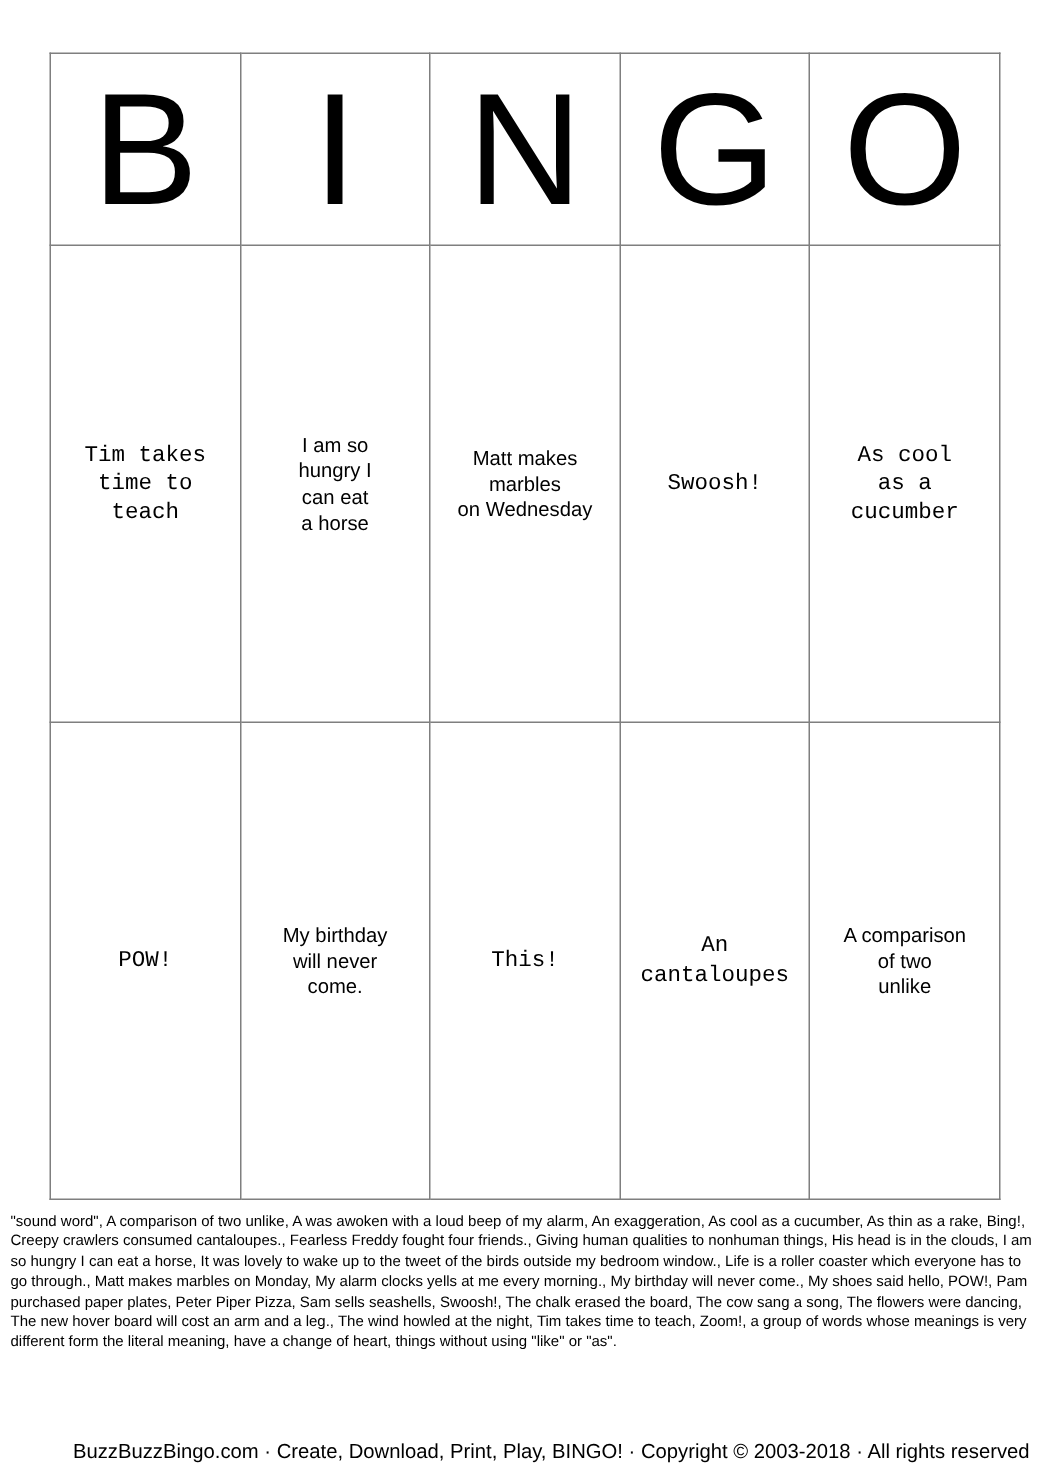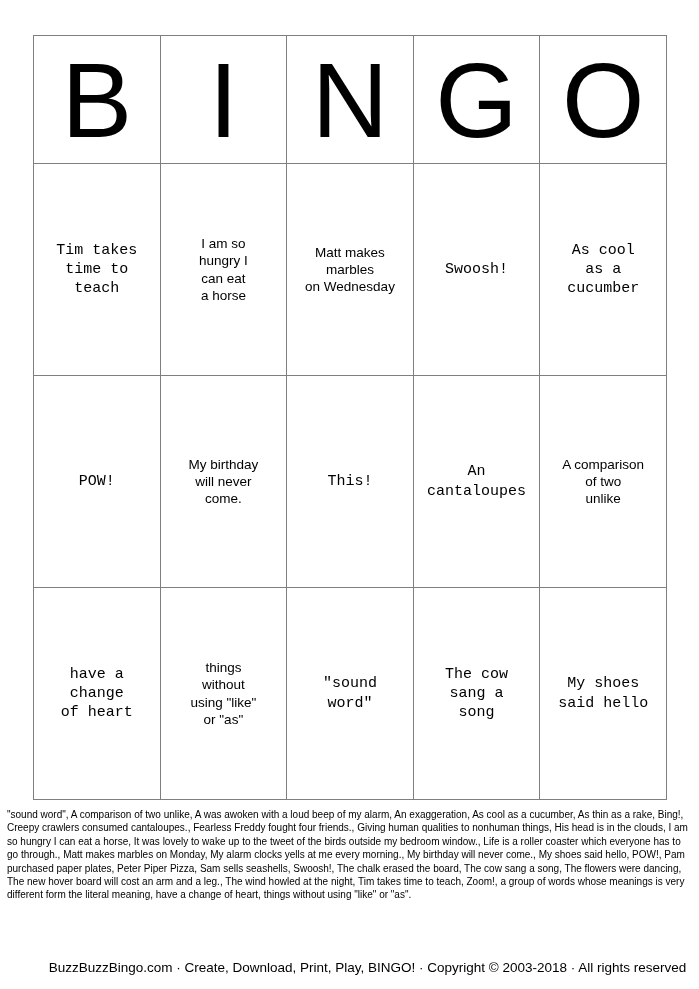--- a/index.html
+++ b/index.html
@@ -105,36 +105,20 @@
           <td class="cell fs-md">My birthday
 will never
 come.</td>
           <td class="cell fs-lg">This!</td>
           <td class="cell fs-lg">An
 cantaloupes</td>
           <td class="cell fs-md">A comparison
 of two
 unlike</td>
         </tr>
-        <tr>
-          <td class="cell fs-lg">have a
-change
-of heart</td>
-          <td class="cell fs-md">things
-without
-using "like"
-or "as"</td>
-          <td class="cell fs-lg">"sound
-word"</td>
-          <td class="cell fs-lg">The cow
-sang a
-song</td>
-          <td class="cell fs-lg">My shoes
-said hello</td>
-        </tr>
       </tbody>
   </table>
 
   <div class="footnote">
     <div>"sound word", A comparison of two unlike, A was awoken with a loud beep of my alarm, An exaggeration, As cool as a cucumber, As thin as a rake, Bing!, Creepy crawlers  consumed cantaloupes., Fearless Freddy fought four friends., Giving human qualities to nonhuman things, His head is in the clouds, I am so hungry I can eat a horse, It was lovely to wake up to the tweet of the birds outside my bedroom window., Life is a roller coaster which everyone has to go through., Matt makes marbles on Monday, My alarm clocks yells at me every morning., My birthday will never come., My shoes said hello, POW!, Pam purchased paper plates, Peter Piper Pizza, Sam sells seashells, Swoosh!, The chalk erased the board, The cow sang a song, The flowers were dancing, The new hover board will cost an arm and a leg., The wind howled at the night, Tim takes time to teach, Zoom!, a group of words whose meanings is very different form the literal meaning, have a change of heart, things without using "like" or "as".</div>
   </div>
 
   <div class="site-footer">BuzzBuzzBingo.com · Create, Download, Print, Play, BINGO! · Copyright © 2003-2018 · All rights reserved</div>
 
 </div>

